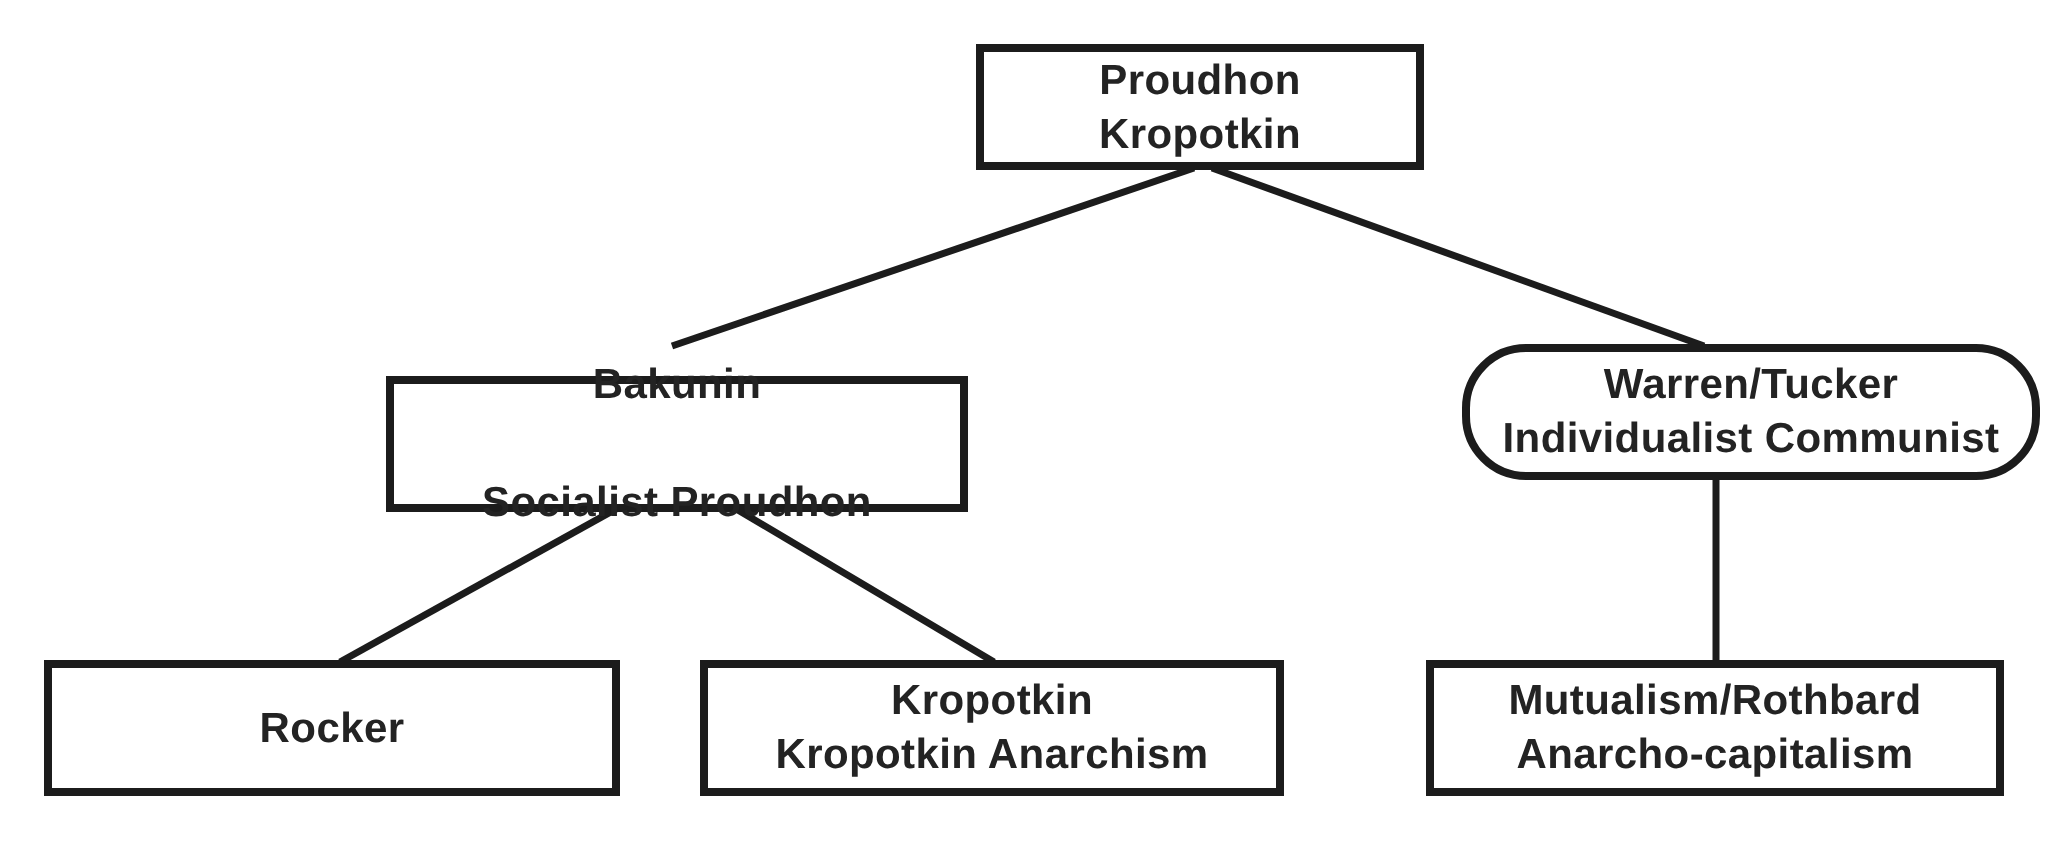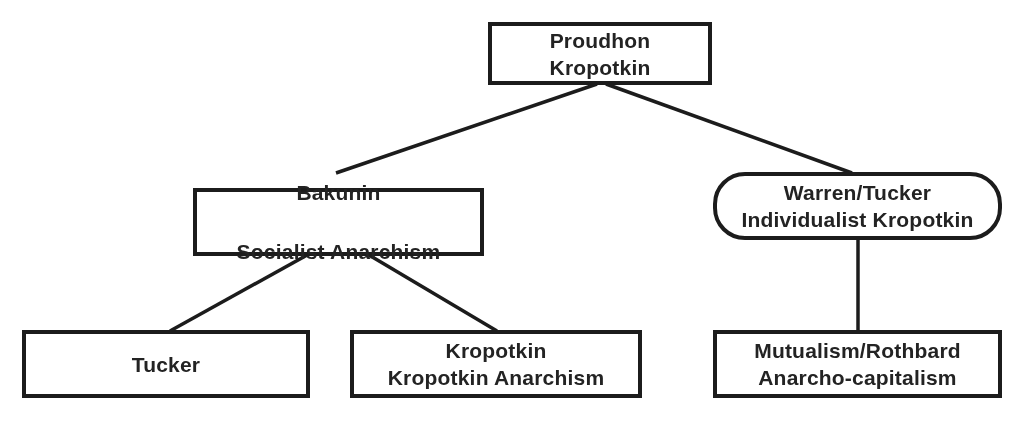--- a/index.html
+++ b/index.html
@@ -38,21 +38,21 @@
     font-size: 21px;
     line-height: 27px;
     font-weight: 700;
     color: #232323;
     letter-spacing: 0.2px;
     white-space: nowrap;
   }
   
   #node-proudhon   { left: 488px; top: 22px;  width: 224px; height: 63px; }
   #node-bakunin    { left: 193px; top: 188px; width: 291px; height: 68px; gap: 32px; }
-  #node-warren     { left: 713px; top: 172px; width: 289px; height: 68px; border-radius: 32px; }
+  #node-warren     { left: 731px; top: 172px; width: 289px; height: 68px; border-radius: 32px; }
   #node-rocker     { left: 22px;  top: 330px; width: 288px; height: 68px; }
   #node-kropotkin  { left: 350px; top: 330px; width: 292px; height: 68px; text-align: center; }
   #node-molinari   { left: 713px; top: 330px; width: 289px; height: 68px; }
 </style>
 </head>
 <body>
 
 <div id="canvas">
 
   <svg id="edges" viewBox="0 0 1024 421" xmlns="http://www.w3.org/2000/svg">
@@ -63,30 +63,30 @@
     <line x1="858" y1="238" x2="858" y2="331" stroke="#1c1c1c" stroke-width="3.5"></line>
   </svg>
 
   <div class="node" id="node-proudhon">
     <span class="line1">Proudhon</span>
     <span class="line2">Kropotkin</span>
   </div>
 
   <div class="node" id="node-bakunin">
     <span class="line1">Bakunin</span>
-    <span class="line2">Socialist Anarchism</span>
+    <span class="line2">Socialist Proudhon</span>
   </div>
 
   <div class="node" id="node-warren">
     <span class="line1">Warren/Tucker</span>
-    <span class="line2">Individualist Kropotkin</span>
+    <span class="line2">Individualist Communist</span>
   </div>
 
   <div class="node" id="node-rocker">
-    <span class="line1">Tucker</span>
+    <span class="line1">Rocker</span>
   </div>
 
   <div class="node" id="node-kropotkin">
     <span class="line1">Kropotkin</span>
     <span class="line2">Kropotkin Anarchism</span>
   </div>
 
   <div class="node" id="node-molinari">
     <span class="line1">Mutualism/Rothbard</span>
     <span class="line2">Anarcho-capitalism</span>

